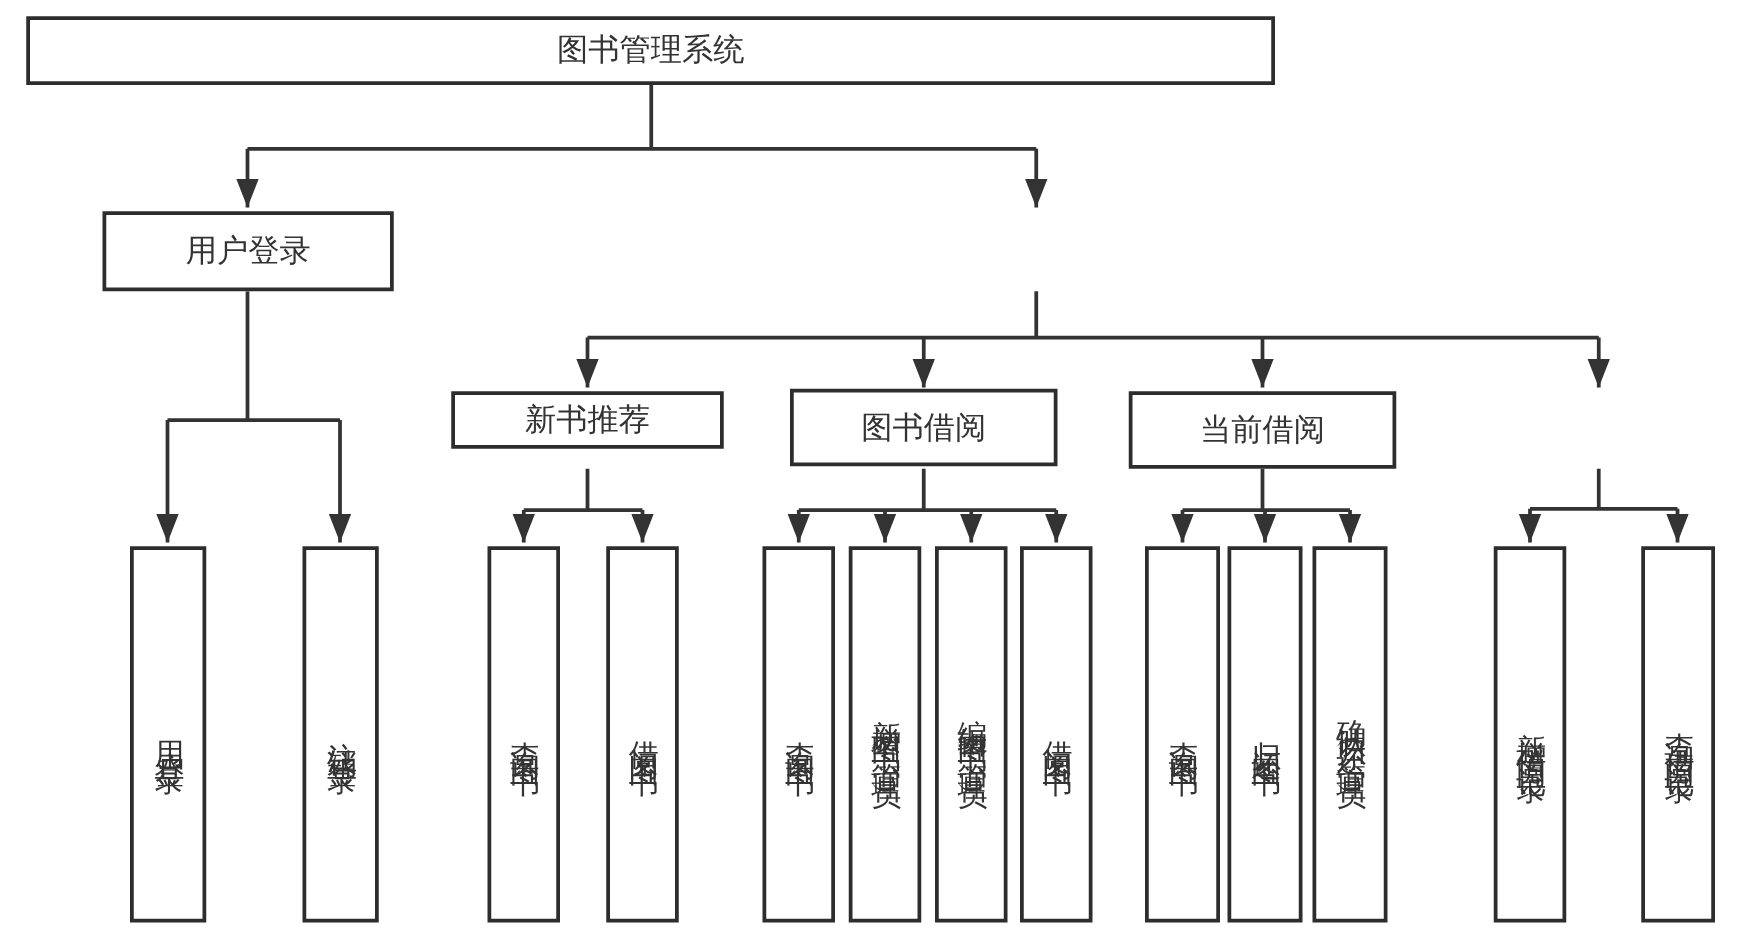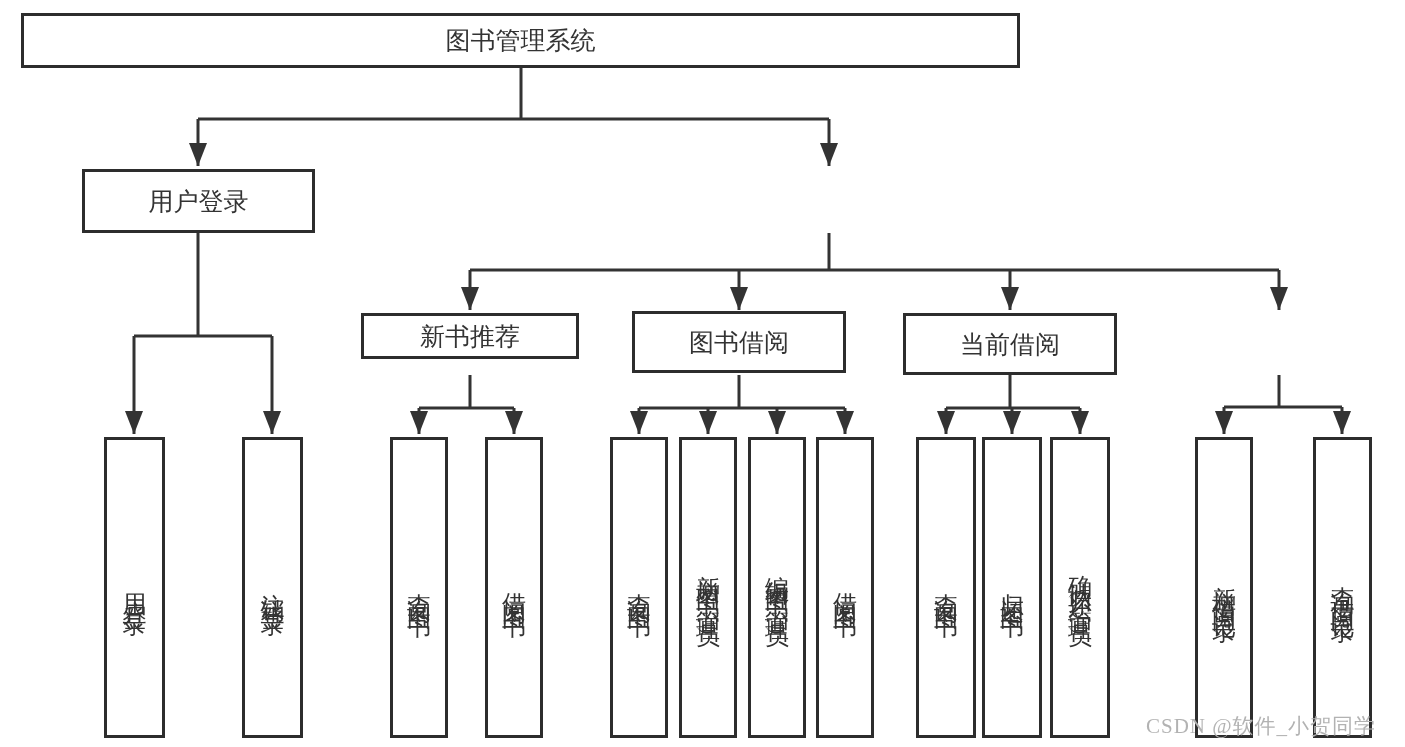--- a/index.html
+++ b/index.html
@@ -7,21 +7,20 @@
     padding: 0;
     background: #ffffff;
     font-family: "Liberation Sans", "DejaVu Sans", sans-serif;
   }
   #canvas {
     position: relative;
     width: 1405px;
     height: 747px;
     background: #ffffff;
     overflow: hidden;
-    font-family: Liberation Serif, serif;
   }
   #connectors {
     position: absolute;
     left: 0; top: 0;
     width: 1405px;
     height: 747px;
     pointer-events: none;
   }
   .box {
     position: absolute;
@@ -158,15 +157,14 @@
     <span>确认归还（管理员）</span>
   </div>
 
   <div class="box vbox" style="left:1195px;top:437px;width:58px;height:301px">
     <span>新增借阅记录</span>
   </div>
   <div class="box vbox" style="left:1313px;top:437px;width:59px;height:301px">
     <span>查询借阅记录</span>
   </div>
 
-  <div id="watermark">CSDN @软件_小贺同学</div>
 
 </div>
 
 </body></html>

